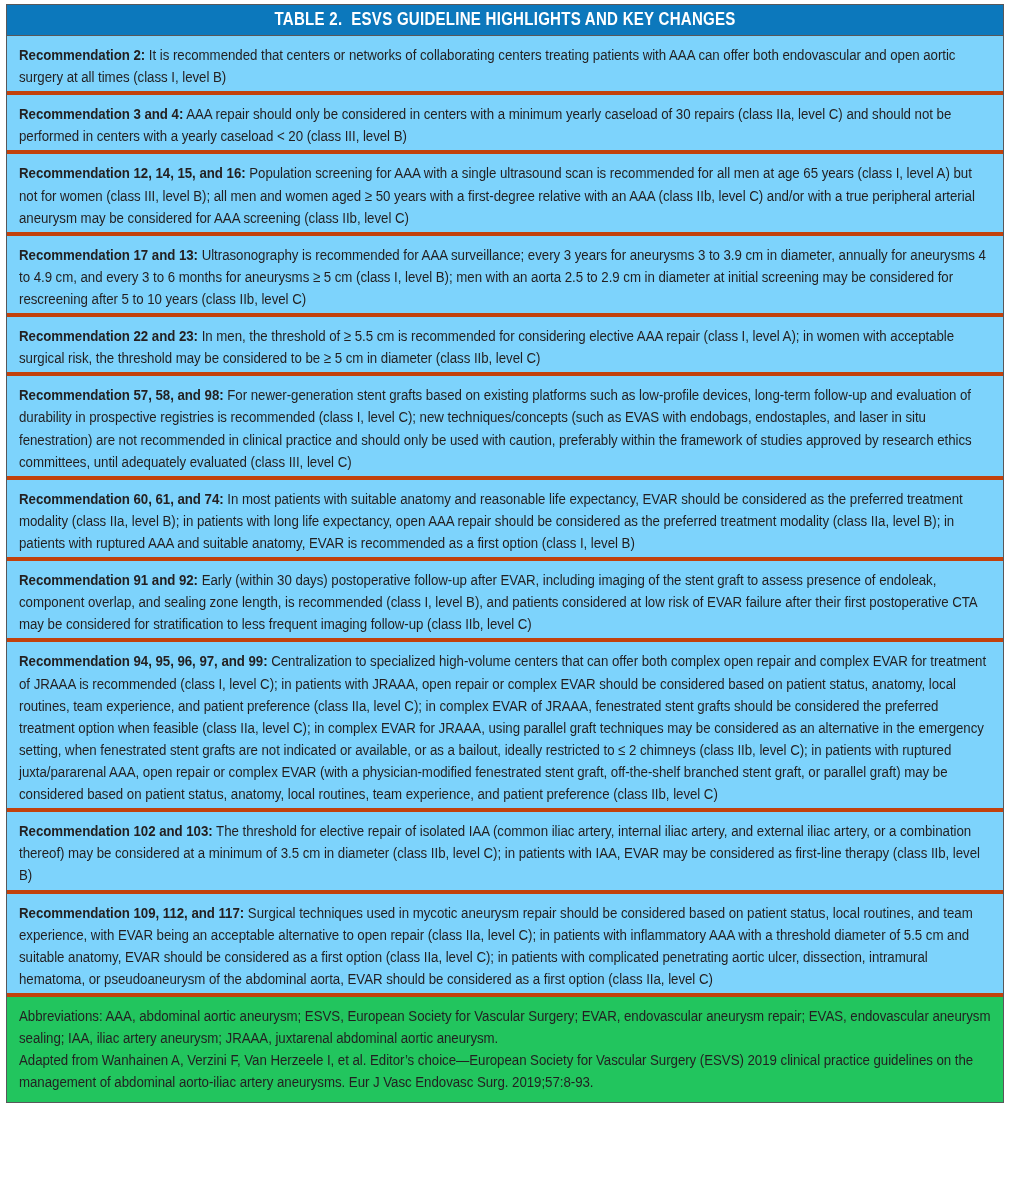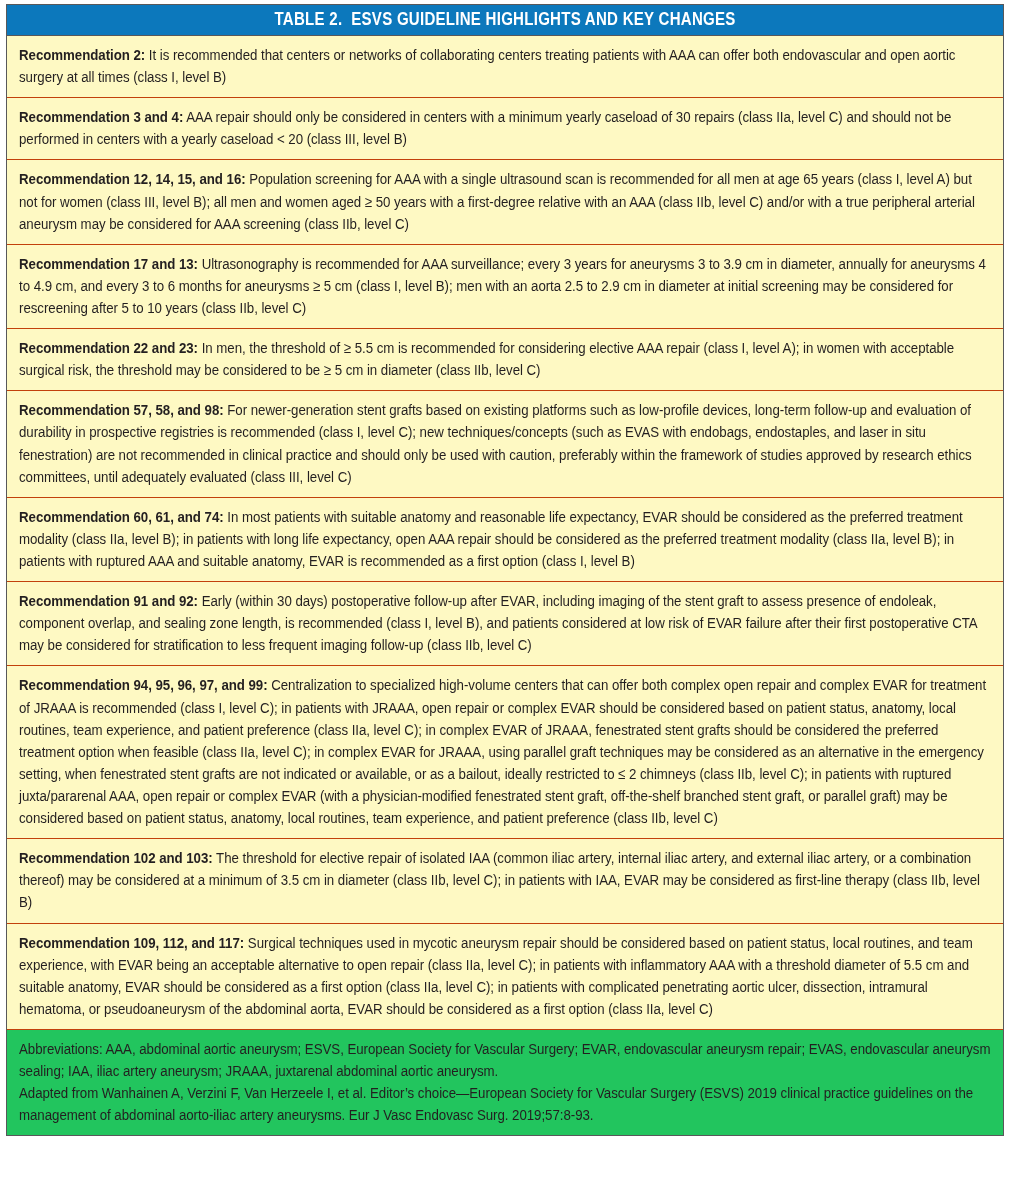--- a/index.html
+++ b/index.html
@@ -50,23 +50,23 @@
     white-space: pre;
     line-height: 1;
   }
 
   
   .rows {
     display: block;
   }
   .row {
     box-sizing: border-box;
-    padding: 8px 12px 9px 12px;
-    border-bottom: 1px solid #c2410c;
-    background: #fef9c3;
+    padding: 8px 12px 3px 12px;
+    border-bottom: 4px solid #c2410c;
+    background: #7dd3fc;
   }
   .row:last-child {
     border-bottom: none;
   }
   .row-text {
     color: #231f20;
     font-size: 15.1px;
     line-height: 1.465;
     text-align: left;
     transform: scaleX(0.88);

